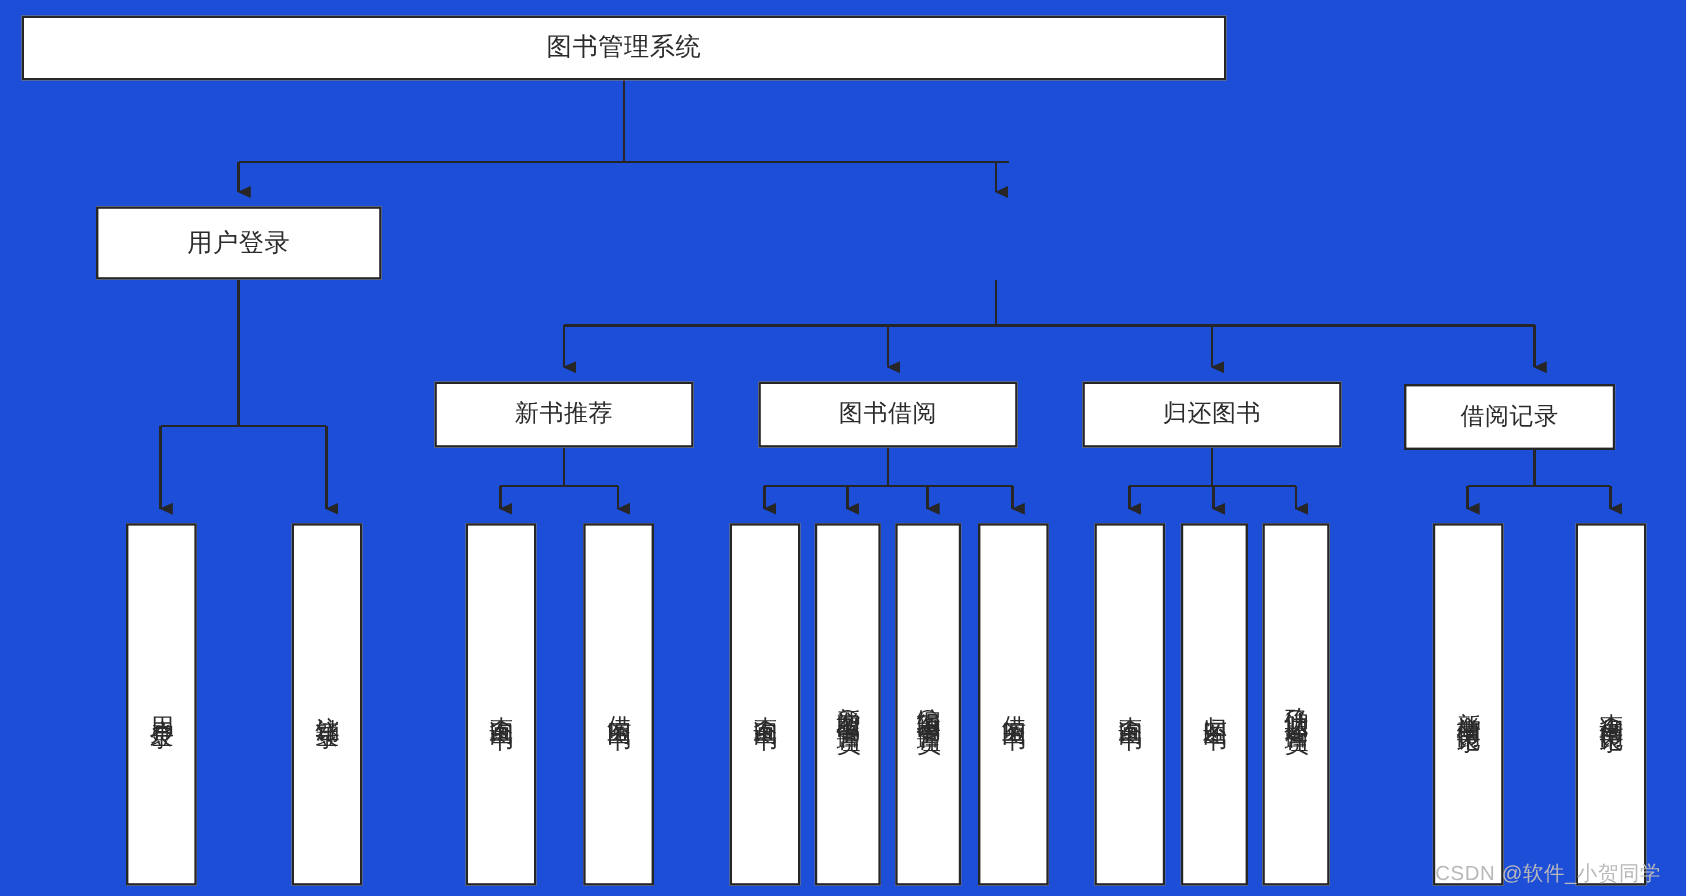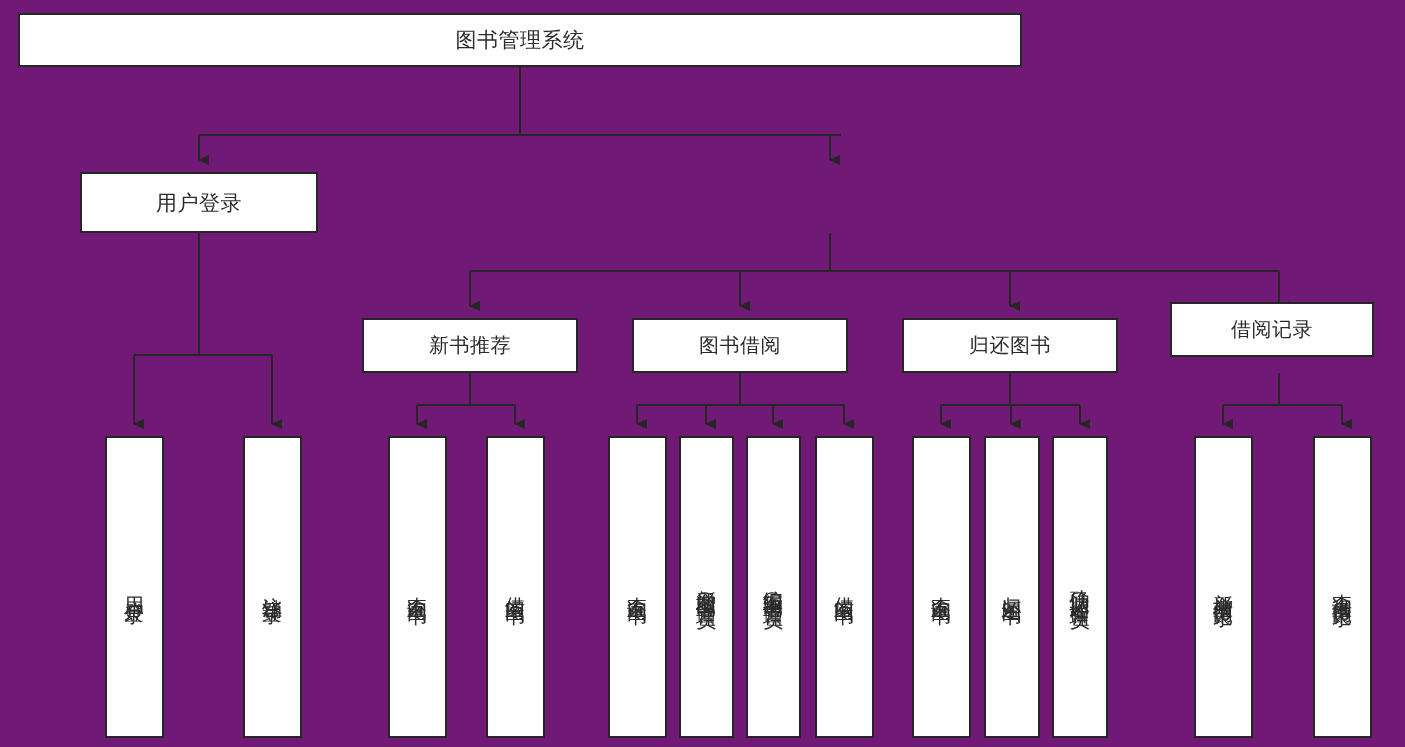--- a/index.html
+++ b/index.html
@@ -10,21 +10,21 @@
   body {
     width: 1405px;
     height: 747px;
     font-family: "Liberation Sans", sans-serif;
     overflow: hidden;
   }
   #diagram-root {
     position: relative;
     width: 1405px;
     height: 747px;
-    background: #701a75;
+    background: #1d4ed8;
     text-decoration: underline;
   }
   svg.diagram-canvas {
     position: absolute;
     left: 0;
     top: 0;
     width: 1405px;
     height: 747px;
   }
   .node-box {
@@ -134,21 +134,21 @@
 
   <div class="node-box lvl2" style="left:362px; top:318px; width:216px; height:55px;">
     <span class="node-label">新书推荐</span>
   </div>
   <div class="node-box lvl2" style="left:632px; top:318px; width:216px; height:55px;">
     <span class="node-label">图书借阅</span>
   </div>
   <div class="node-box lvl2" style="left:902px; top:318px; width:216px; height:55px;">
     <span class="node-label">归还图书</span>
   </div>
-  <div class="node-box lvl2" style="left:1170px; top:302px; width:204px; height:55px;">
+  <div class="node-box lvl2" style="left:1170px; top:320px; width:176px; height:55px;">
     <span class="node-label">借阅记录</span>
   </div>
 
   <div class="node-box leaf" style="left:105px; top:436px; width:59px; height:302px;">
     <span class="node-label">用户登录</span>
   </div>
   <div class="node-box leaf" style="left:243px; top:436px; width:59px; height:302px;">
     <span class="node-label">注销登录</span>
   </div>
 
@@ -182,14 +182,15 @@
     <span class="node-label">确认归还（管理员）</span>
   </div>
 
   <div class="node-box leaf" style="left:1194px; top:436px; width:59px; height:302px;">
     <span class="node-label">新增借阅记录</span>
   </div>
   <div class="node-box leaf" style="left:1313px; top:436px; width:59px; height:302px;">
     <span class="node-label">查询借阅记录</span>
   </div>
 
+  <div class="watermark" style="left:1196px; top:716px;">CSDN @软件_小贺同学</div>
 
 </div>
 
 </body></html>

